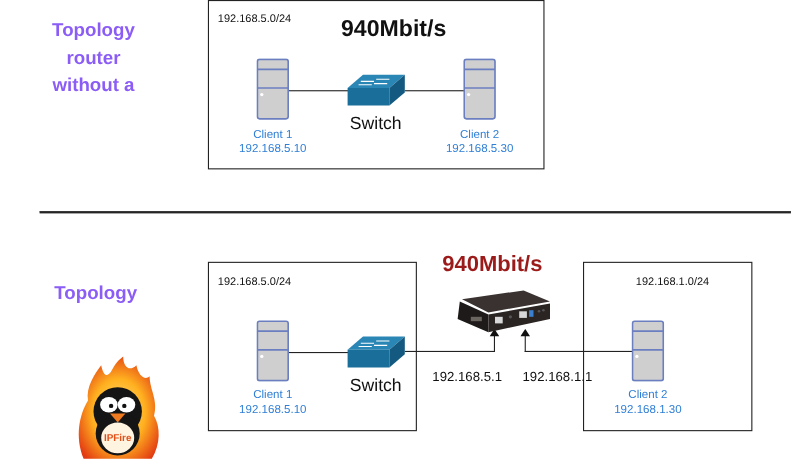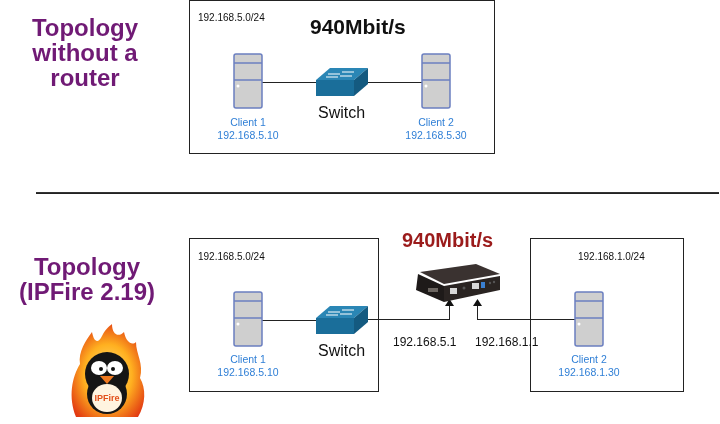--- a/index.html
+++ b/index.html
@@ -2,41 +2,41 @@
 <html><head>
   <meta charset="utf-8">
   <style>
     html, body { margin: 0; padding: 0; background: #ffffff; }
     body {
       width: 720px; height: 424px; position: relative; overflow: hidden;
       font-family: "Liberation Sans", sans-serif; color: #000;
     }
     .abs { position: absolute; }
     .heading {
-      font-weight: bold; font-size: 24px; line-height: 25px; text-align: center;
-      color: #701a75;
+      font-weight: bold; font-size: 17px; line-height: 25px; text-align: center;
+      color: #8b5cf6;
     }
     .box { border: 1px solid #222; background: #fff; }
     .subnet { font-size: 10px; color: #111; }
     .speed-black { font-weight: bold; font-size: 21px; color: #111; }
     .speed-red { font-weight: bold; font-size: 20px; color: #9b1b1b; }
     .client-label { font-size: 10.5px; color: #2f7fd6; text-align: center; line-height: 13px; }
     .switch-label { font-size: 16px; color: #111; text-align: left; }
     .ip-label { font-size: 12px; color: #111; }
     .divider { height: 1px; background: #222; border-top: 1px solid #333; }
     .wire { background: #222; }
     svg { display: block; }
   </style>
 </head>
 <body>
 
 <div class="abs heading" style="left:10px; top:15px; width:150px;">
   <div>Topology</div>
+  <div>router</div>
   <div>without a</div>
-  <div>router</div>
 </div>
 
 <div class="abs box" style="left:189px; top:0px; width:304px; height:152px;"></div>
 <div class="abs subnet" style="left:198px; top:12px;">192.168.5.0/24</div>
 <div class="abs speed-black" style="left:310px; top:15px;">940Mbit/s</div>
 
 <div class="abs wire" style="left:262px; top:82px; width:56px; height:1px;"></div>
 <div class="abs wire" style="left:368px; top:82px; width:54px; height:1px;"></div>
 
 <div class="abs" style="left:233px; top:53px;">
@@ -75,21 +75,20 @@
 </div>
 <div class="abs client-label" style="left:394px; top:116px; width:84px;">
   <div>Client 2</div>
   <div>192.168.5.30</div>
 </div>
 
 <div class="abs divider" style="left:36px; top:192px; width:683px;"></div>
 
 <div class="abs heading" style="left:12px; top:254px; width:150px;">
   <div>Topology</div>
-  <div>(IPFire 2.19)</div>
 </div>
 
 <div class="abs" style="left:66px; top:322px;text-align:right;">
   <svg width="82" height="100" viewBox="0 0 82 100">
     <defs>
       <radialGradient id="flame" cx="50%" cy="55%" r="60%">
         <stop offset="0%" stop-color="#ffe680"></stop>
         <stop offset="55%" stop-color="#ffb020"></stop>
         <stop offset="100%" stop-color="#e23a12"></stop>
       </radialGradient>

